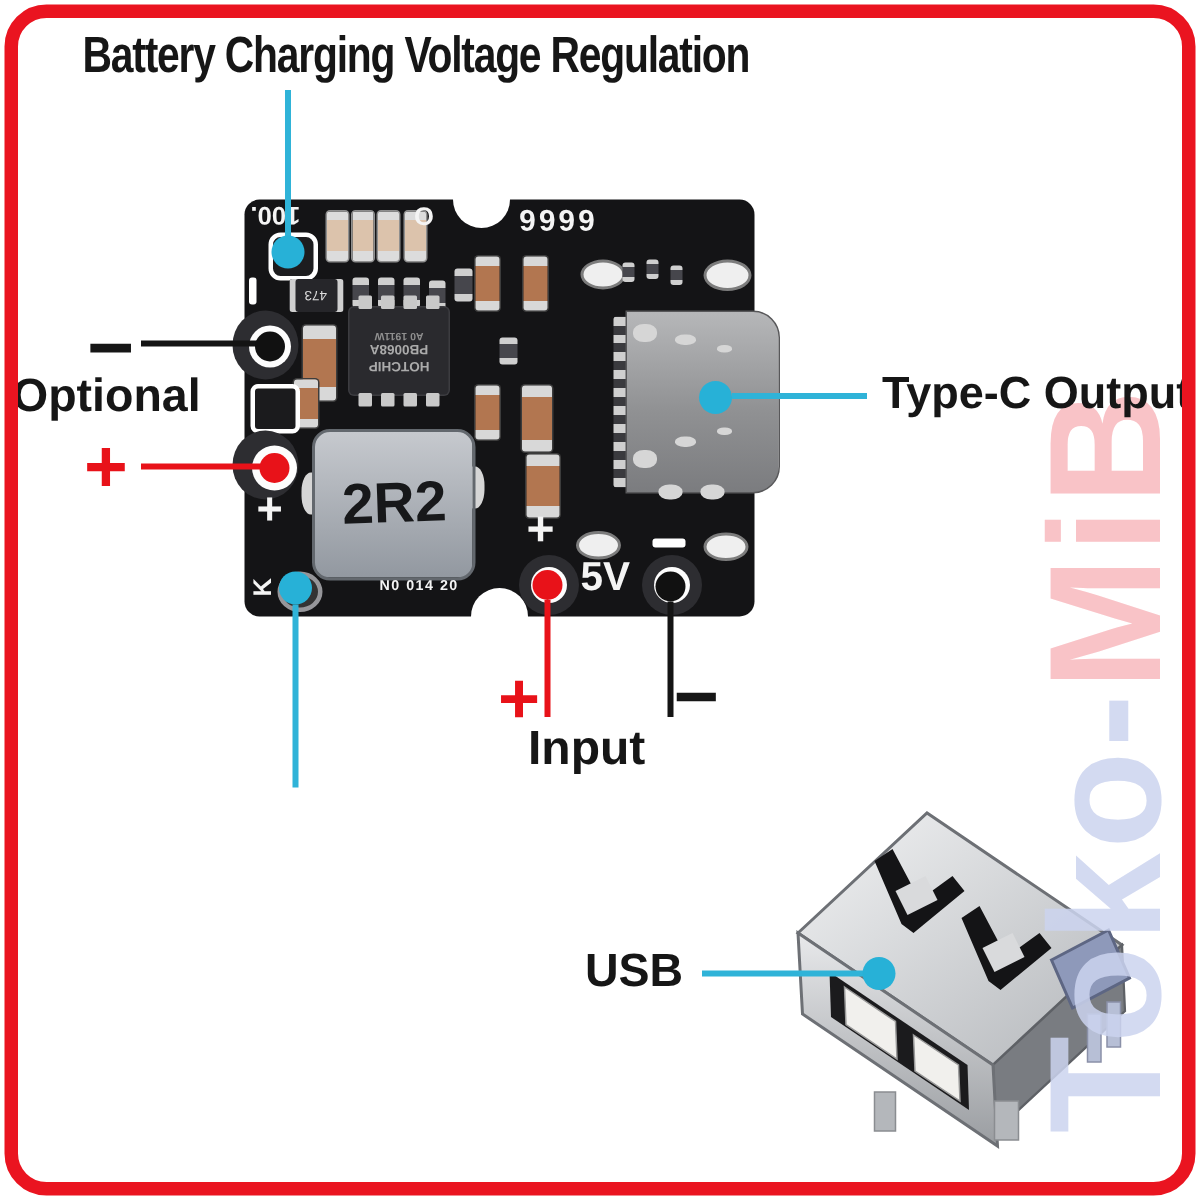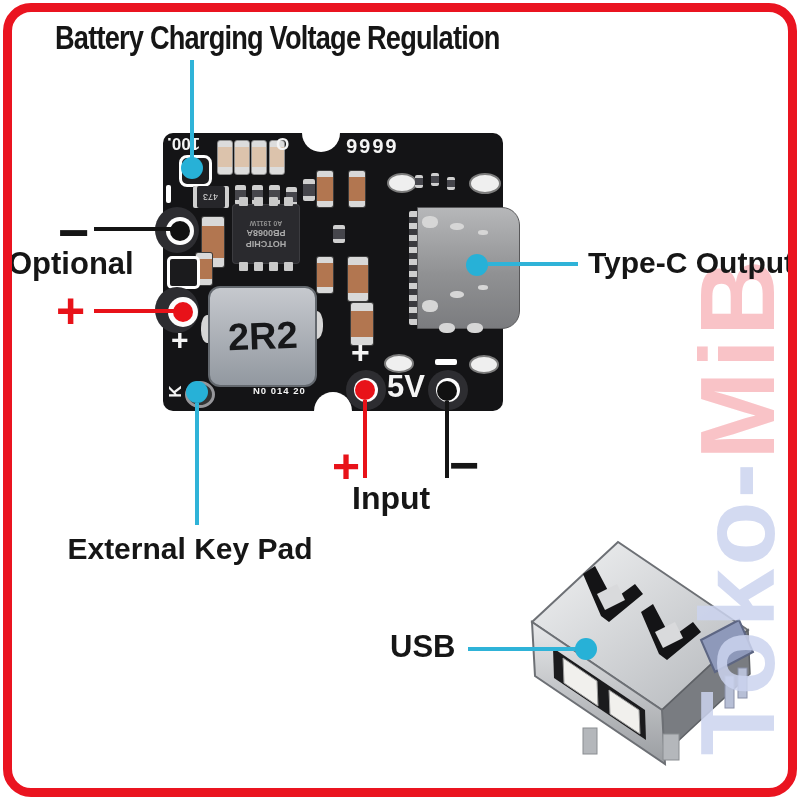--- a/index.html
+++ b/index.html
@@ -130,21 +130,21 @@
   <div class="padWhite" style="left:5px;top:164px;width:30px;height:30px;"></div>
   <div class="silk" style="left:8px;top:192px;font-size:30px;font-weight:900;">+</div>
 
   <div class="silk" style="left:6px;top:250px;font-size:17px;transform:rotate(-90deg);">K</div>
   <div style="left:22px;top:248px;width:24px;height:21px;border-radius:50%;background:#333;border:3px solid #96969a;"></div>
   <div class="silk" style="left:62px;top:253px;font-size:9.5px;letter-spacing:1px;margin-left:28px;">N0 014 20</div>
 
   <div class="silk" style="left:188px;top:203px;font-size:32px;font-weight:900;">+</div>
   <div class="padDark" style="left:183px;top:237px;width:40px;height:40px;"></div>
   <div class="padWhite" style="left:191px;top:245px;width:24px;height:24px;"></div>
-  <div class="silk" style="left:224px;top:238px;font-size:31px;font-weight:900;">5V</div>
+  <div class="silk" style="left:224px;top:238px;font-size:27px;font-weight:900;">5V</div>
   <div style="left:272px;top:226px;width:22px;height:6px;background:#fff;border-radius:2px;"></div>
   <div class="padDark" style="left:265px;top:237px;width:40px;height:40px;"></div>
   <div class="padWhite" style="left:273px;top:245px;width:24px;height:24px;"></div>
   <div class="ovalPad" style="left:221px;top:221px;width:26px;height:15px;"></div>
   <div class="ovalPad" style="left:306px;top:222px;width:26px;height:15px;"></div>
 
   <div style="left:246px;top:78px;width:10px;height:114px;background:repeating-linear-gradient(0deg,#cfcfcf 0 6px,#3a3a3e 6px 12px);border-radius:2px;"></div>
   <div style="left:254px;top:74px;width:101px;height:120px;border-radius:0 18px 18px 0;border:1px solid #58585a;background:linear-gradient(180deg,#b6b7b9,#909193 55%,#7b7c7f);">
     <div class="solder" style="left:4px;top:8px;width:16px;height:12px;"></div>
     <div class="solder" style="left:4px;top:92px;width:16px;height:12px;"></div>
@@ -204,21 +204,20 @@
 <div class="rline" style="left:94px;top:309px;width:81px;height:4px;"></div>
 <div class="dot rdot" style="left:173px;top:302px;width:20px;height:20px;"></div>
 
 <div class="dot cdot" style="left:466px;top:254px;width:22px;height:22px;"></div>
 <div class="cline" style="left:488px;top:262px;width:90px;height:4px;"></div>
 <div class="lbl" style="left:588px;top:247px;font-size:30px;">Type-C Output</div>
 
 <div class="dot cdot" style="left:186px;top:381px;width:22px;height:22px;"></div>
 <div class="cline" style="left:195px;top:403px;width:4px;height:122px;"></div>
 <div class="lbl" style="left:40px;top:533px;width:300px;text-align:center;">
-  <div style="font-size:30px;">External Key Pad</div>
 </div>
 
 <div class="dot rdot" style="left:355px;top:380px;width:20px;height:20px;"></div>
 <div class="rline" style="left:363px;top:400px;width:4px;height:78px;"></div>
 <div class="lbl" style="left:332px;top:441px;font-size:48px;font-weight:900;color:#e81219;">+</div>
 <div class="dot kdot" style="left:437px;top:381px;width:20px;height:20px;"></div>
 <div class="kline" style="left:445px;top:401px;width:4px;height:77px;"></div>
 <div class="lbl" style="left:449px;top:437px;font-size:52px;font-weight:900;">−</div>
 <div class="lbl" style="left:352px;top:481px;font-size:32px;">Input</div>
 

